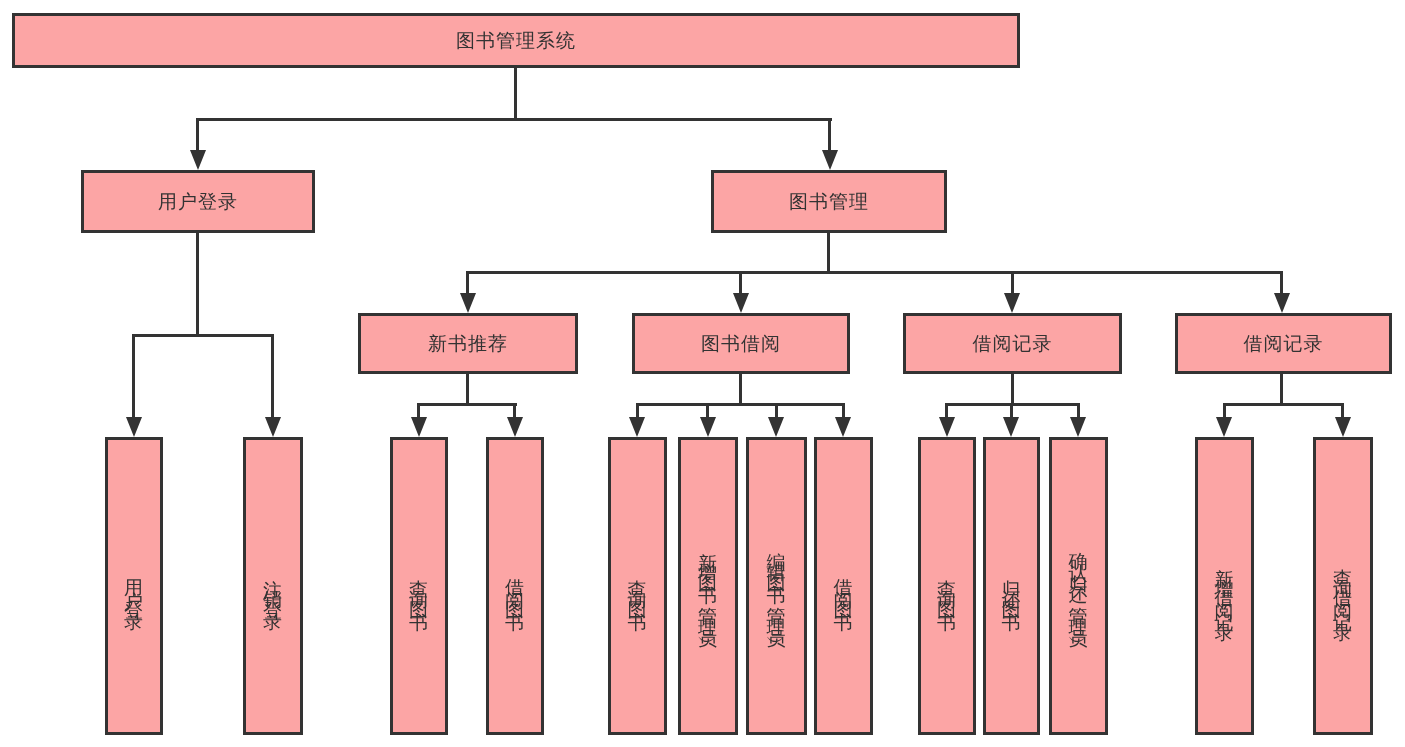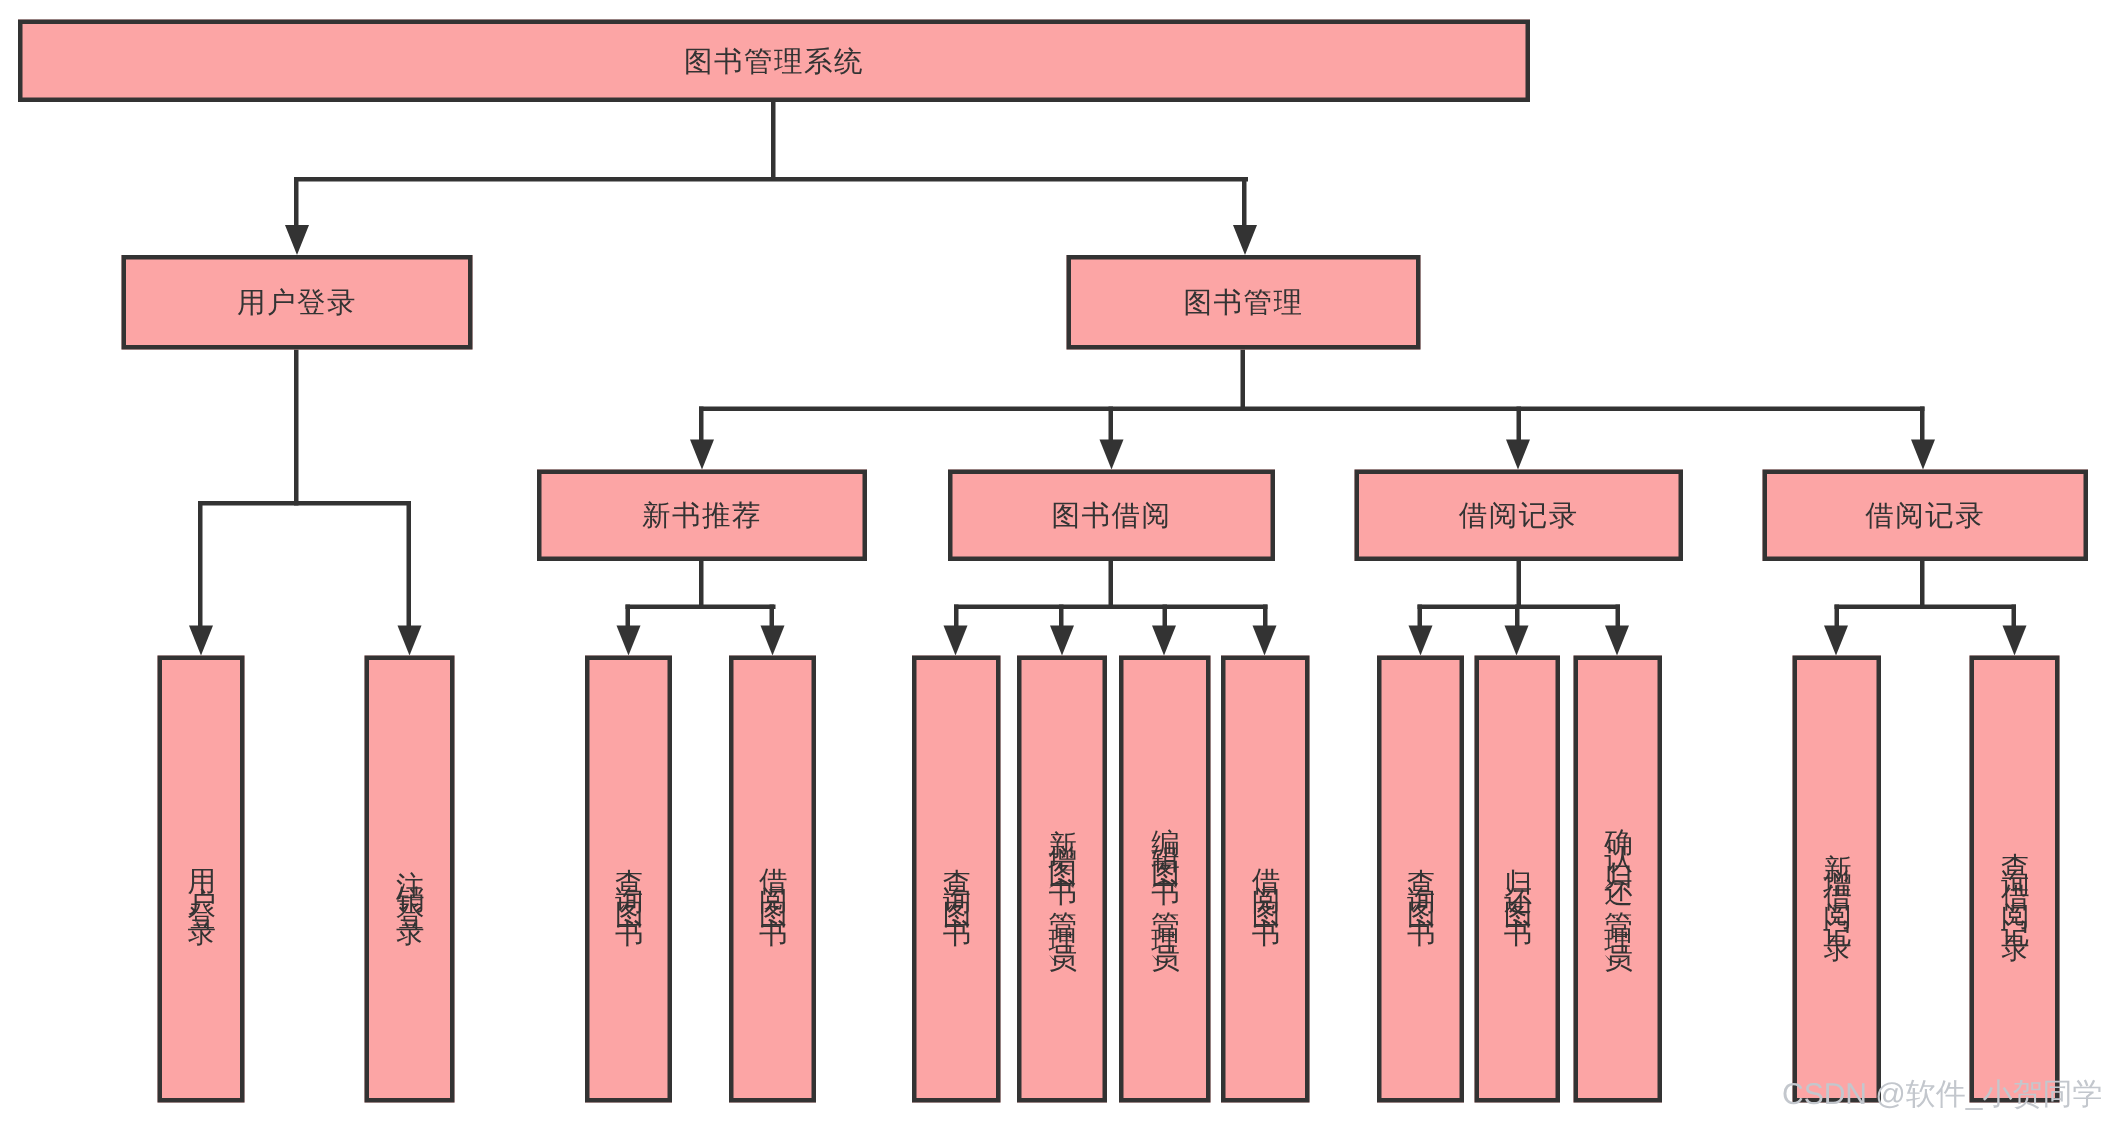--- a/index.html
+++ b/index.html
@@ -153,15 +153,14 @@
     <span>确认归还（管理员）</span>
   </div>
 
   <div class="box leaf" style="left:1195px;top:437px;width:59px;height:298px;">
     <span>新增借阅记录</span>
   </div>
   <div class="box leaf" style="left:1313px;top:437px;width:60px;height:298px;">
     <span>查询借阅记录</span>
   </div>
 
-  <div class="watermark">CSDN @软件_小贺同学</div>
 
 </div>
 
 </body></html>

